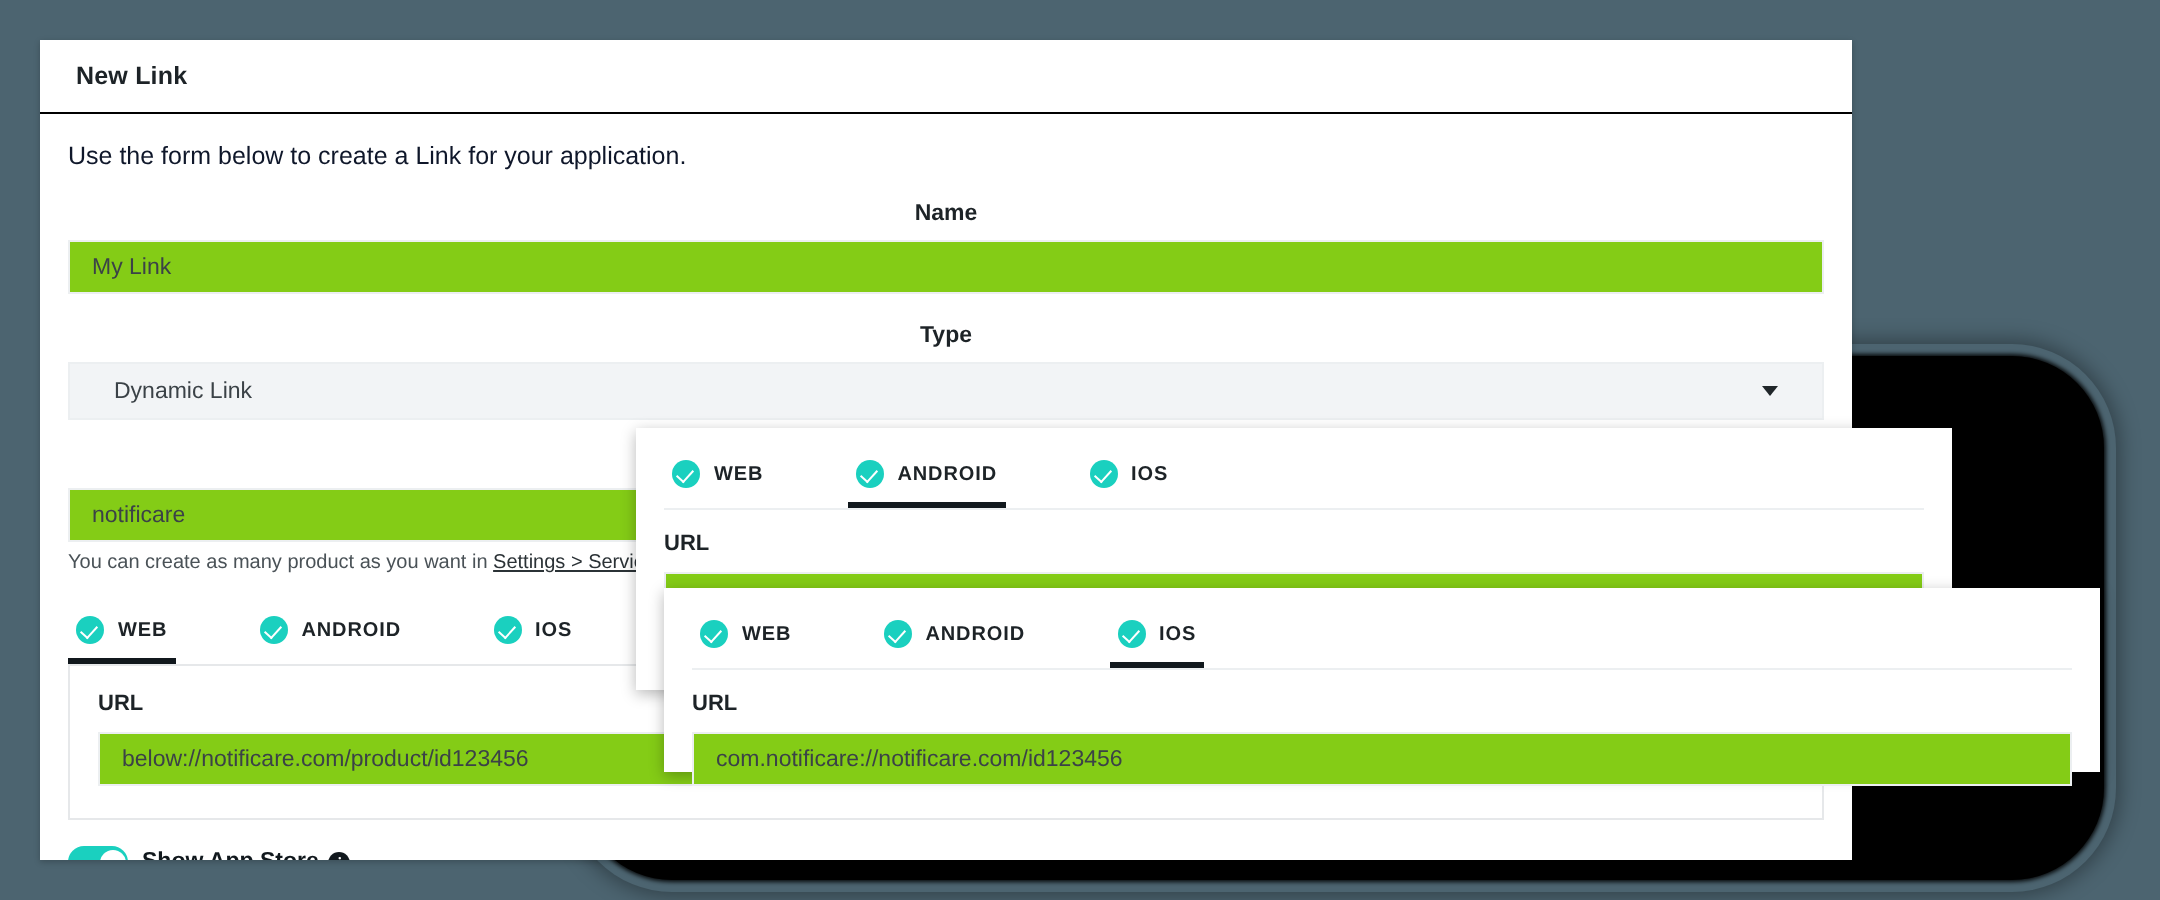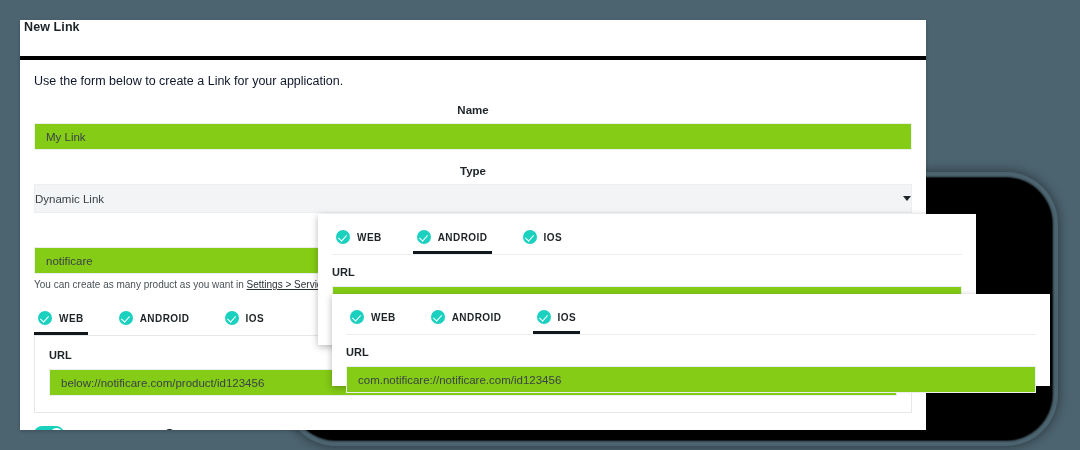--- a/index.html
+++ b/index.html
@@ -42,24 +42,24 @@
     left: 20px;
     top: 20px;
     width: 906px;
     height: 410px;
     background: #ffffff;
     box-shadow: 0 1px 3px rgba(0,0,0,0.22);
     overflow: hidden;
   }
   .panel-header {
     height: 36px;
-    border-bottom: 4px solid #000000;
-    display: flex;
-    align-items: flex-start;
-    padding: 0 4px;
+    border-bottom: 1px solid #000000;
+    display: flex;
+    align-items: center;
+    padding: 0 18px;
   }
   .panel-title {
     font-size: 12.5px;
     font-weight: bold;
     color: #1d2327;
     letter-spacing: 0.1px;
   }
   .panel-body {
     padding: 14px 14px 0 14px;
   }
@@ -90,21 +90,21 @@
     box-sizing: border-box;
   }
   .field-block { margin-bottom: 15px; }
   .select-input {
     background: #f2f4f6;
     border: 1px solid #eceff1;
     height: 29px;
     display: flex;
     align-items: center;
     justify-content: space-between;
-    padding: 0 0;
+    padding: 0 22px;
     font-size: 11.5px;
     color: #3b4247;
     box-sizing: border-box;
   }
   .caret {
     width: 0; height: 0;
     border-left: 4px solid transparent;
     border-right: 4px solid transparent;
     border-top: 5px solid #20262a;
   }
@@ -129,21 +129,21 @@
     font-weight: bold;
     line-height: 11px;
     text-align: center;
     font-family: "Liberation Serif", serif;
   }
 
   
   .tabs {
     display: flex;
     align-items: flex-start;
-    gap: 1px;
+    gap: 12px;
     border-bottom: 1px solid #e6e8ea;
   }
   .tab {
     display: flex;
     align-items: center;
     gap: 7px;
     padding: 6px 4px 7px 4px;
     margin-right: 26px;
     border-bottom: 3px solid transparent;
     cursor: pointer;

